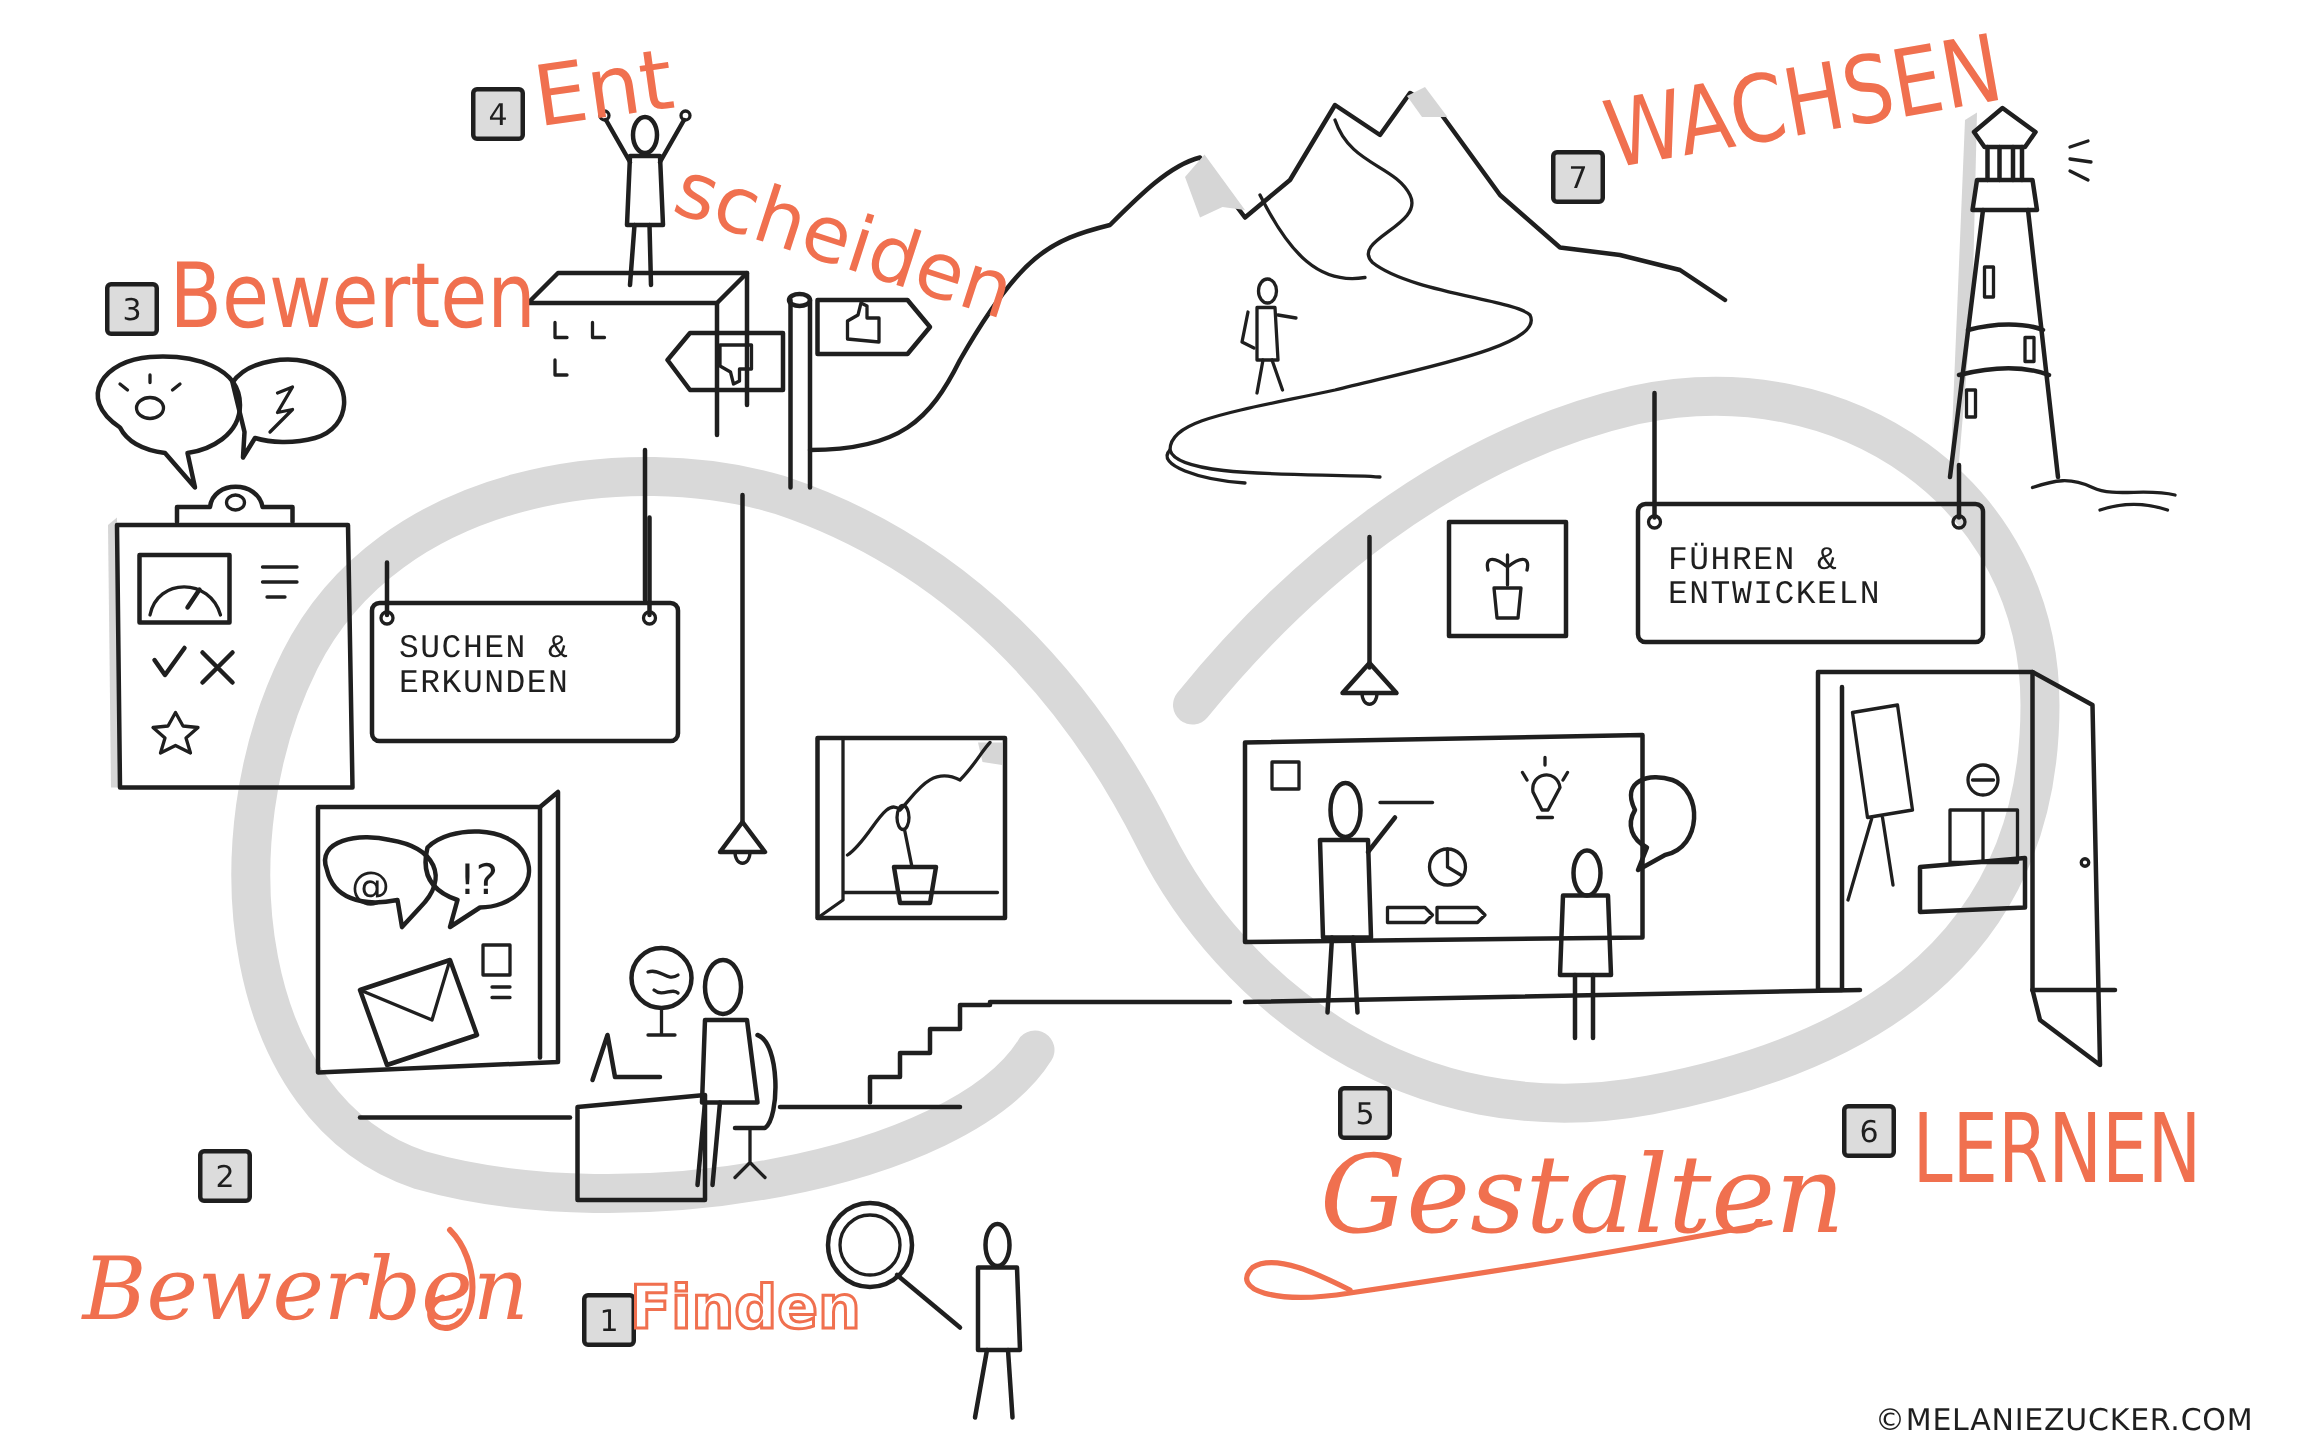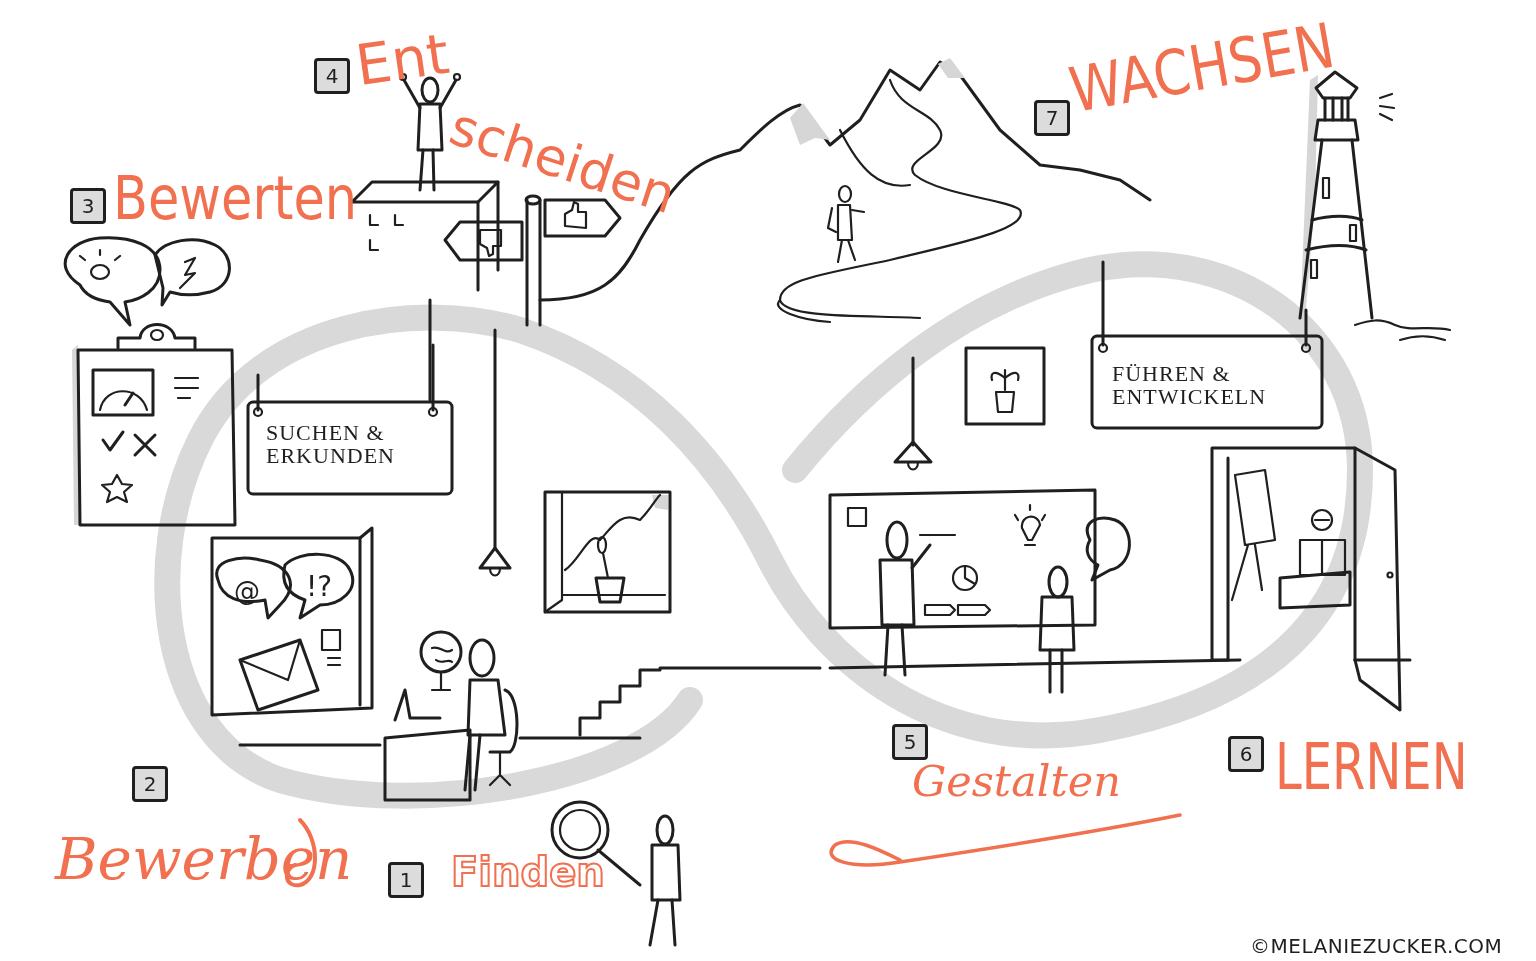--- a/index.html
+++ b/index.html
@@ -13,21 +13,21 @@
     position: absolute; color: #f0704f; white-space: nowrap;
     font-family: "DejaVu Sans", sans-serif; font-weight: bold; line-height: 1;
   }
   .script { font-family: "DejaVu Serif", serif; font-style: italic; font-weight: normal; }
   .num {
     position: absolute; width: 30px; height: 30px; border: 3px solid #1f1f1f; border-radius: 4px;
     background: #dcdcdc; color: #1f1f1f; font-family: "DejaVu Sans", sans-serif; font-size: 20px;
     text-align: center; line-height: 30px; box-sizing: content-box;
   }
   .sign-text {
-    position: absolute; font-family: Liberation Serif, serif; color: #1f1f1f; font-size: 22px;
+    position: absolute; font-family: Liberation Mono, monospace; color: #1f1f1f; font-size: 22px;
     line-height: 1.05; letter-spacing: 1px;
   }
   .credit {
     position: absolute; font-family: "DejaVu Sans", sans-serif; color: #1f1f1f; font-size: 20px; letter-spacing: 0.5px;
   }
 </style>
 </head>
 <body>
 
 <svg id="canvas" viewBox="0 0 1536 961" xmlns="http://www.w3.org/2000/svg">
@@ -233,26 +233,26 @@
 </svg>
 
 <div class="num" style="left:388px;top:862px;">1</div>
 <div class="num" style="left:132px;top:766px;">2</div>
 <div class="num" style="left:70px;top:188px;">3</div>
 <div class="num" style="left:314px;top:58px;">4</div>
 <div class="num" style="left:892px;top:724px;">5</div>
 <div class="num" style="left:1228px;top:736px;">6</div>
 <div class="num" style="left:1034px;top:100px;">7</div>
 
-<div class="label" style="left:451px;top:852px;font-size:40px;color:#fff;-webkit-text-stroke:2px #f0704f;">Finden</div>
+<div class="label" style="left:420px;top:852px;font-size:40px;color:#fff;-webkit-text-stroke:2px #f0704f;">Finden</div>
 <div class="label script" style="left:55px;top:800px;font-size:58px;margin-top:30px;">Bewerben</div>
 <div class="label" style="left:113px;top:168px;font-size:60px;font-weight:normal;transform:scaleX(0.85);transform-origin:left;">Bewerten</div>
 <div class="label" style="left:356px;top:32px;font-size:56px;font-weight:normal;transform:rotate(-8deg);">Ent</div>
 <div class="label" style="left:460px;top:100px;font-size:52px;font-weight:normal;transform:rotate(18deg);transform-origin:left top;">scheiden</div>
-<div class="label script" style="left:880px;top:760px;font-size:43px;margin-left:32px;">Gestalten</div>
+<div class="label script" style="left:880px;top:760px;font-size:72px;">Gestalten</div>
 <div class="label" style="left:1275px;top:735px;font-size:64px;font-weight:normal;transform:scaleX(0.75);transform-origin:left;">LERNEN</div>
 <div class="label" style="left:1076px;top:60px;font-size:62px;font-weight:normal;transform:rotate(-10deg) scaleX(0.85);transform-origin:left bottom;">WACHSEN</div>
 
 <div class="sign-text" style="left:266px;top:421px;">
   <div>SUCHEN &amp;</div>
   <div>ERKUNDEN</div>
 </div>
 <div class="sign-text" style="left:1112px;top:362px;">
   <div>FÜHREN &amp;</div>
   <div>ENTWICKELN</div>

